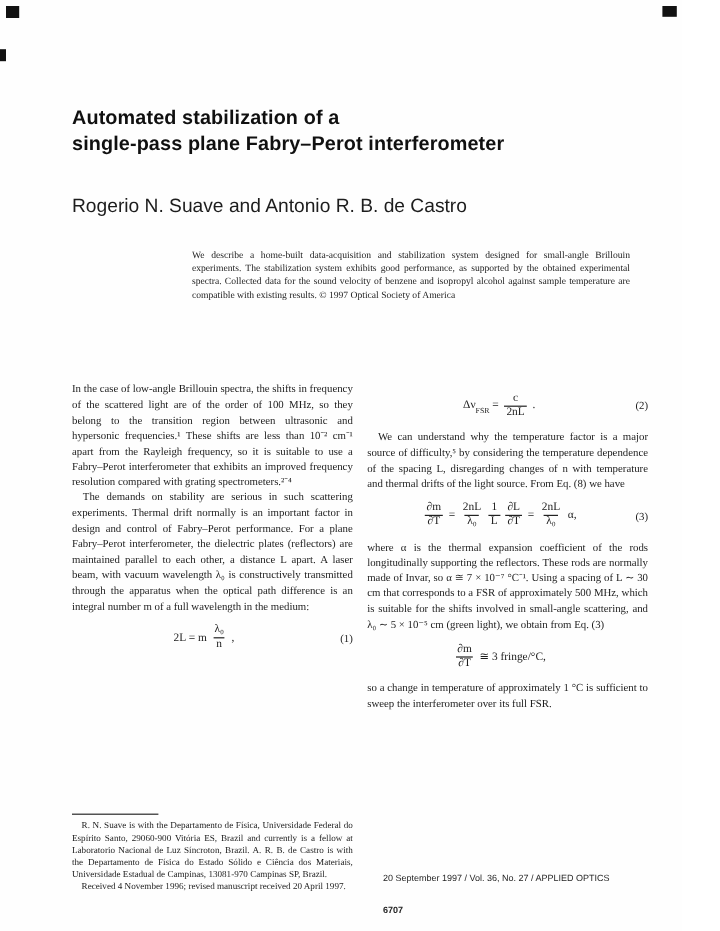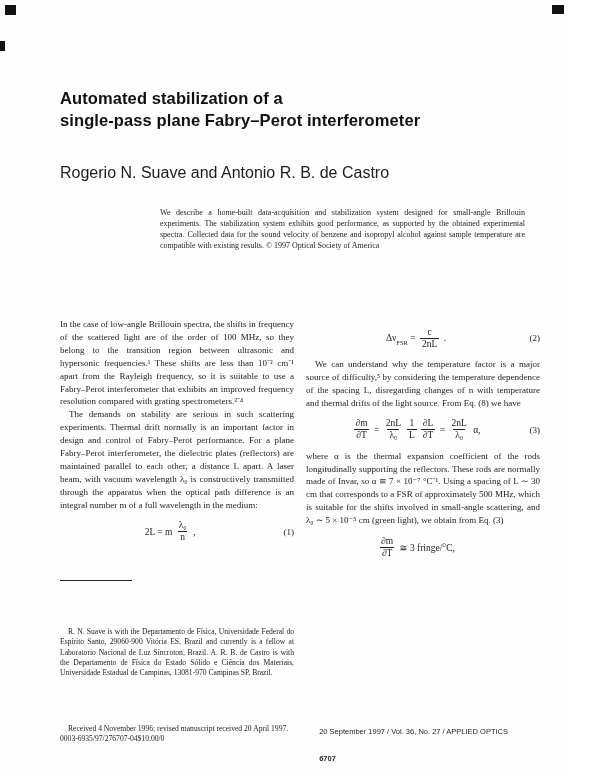--- a/index.html
+++ b/index.html
@@ -64,21 +64,21 @@
   .eq-body .eq-text { white-space: pre; }
   .eq-sub { font-size: 6.5px; transform: translateY(4px); white-space: pre; }
   .frac { display: inline-flex; flex-direction: column; align-items: center; margin: 0 2px; line-height: 1.15; }
   .fnum { display: block; padding: 0 2px; }
   .fden { display: block; border-top: 0.8px solid #222; padding: 0 2px; }
   .eq-number { position: absolute; right: -14px; top: 50%; transform: translateY(-50%); font-size: 9px; }
 
   .footnote { margin-top: auto; }
   .footnote-rule { width: 72px; height: 1px; background: #2a2a2a; margin-bottom: 4px; }
   .fn-para { font-size: 7.6px; line-height: 10.1px; text-align: justify; }
-  .fn-indent { text-indent: 8px; margin-top: 46px; }
+  .fn-indent { text-indent: 8px; }
 
   .page-footer {
     position: absolute;
     right: 60px; bottom: 13px;
     font-family: "Liberation Sans", sans-serif;
     font-size: 7.5px;
     color: #1f1f1f;
     display: flex;
     align-items: baseline;
     gap: 18px;
@@ -121,21 +121,20 @@
             </span>
             <span class="eq-text"> ,</span>
           </span>
         <span class="eq-number">(1)</span>
       </div>
 
       <div class="footnote">
         <div class="footnote-rule"></div>
         <p class="fn-para fn-indent">R. N. Suave is with the Departamento de Física, Universidade Federal do Espírito Santo, 29060-900 Vitória ES, Brazil and currently is a fellow at Laboratorio Nacional de Luz Síncroton, Brazil. A. R. B. de Castro is with the Departamento de Física do Estado Sólido e Ciência dos Materiais, Universidade Estadual de Campinas, 13081-970 Campinas SP, Brazil.</p>
         <p class="fn-para fn-indent">Received 4 November 1996; revised manuscript received 20 April 1997.</p>
-        <p class="fn-para">0003-6935/97/276707-04$10.00/0</p>
       </div>
     </div>
 
     <div class="col col-right">
       <div class="equation">
         <span class="eq-body">
             <span class="eq-text">Δν</span>
             <span class="eq-sub">FSR</span>
             <span class="eq-text"> = </span>
             <span class="frac">
@@ -179,20 +178,21 @@
       <div class="equation">
         <span class="eq-body">
             <span class="frac">
               <span class="fnum">∂m</span>
               <span class="fden">∂T</span>
             </span>
             <span class="eq-text"> ≅ 3 fringe/°C,</span>
           </span>
         <span class="eq-number"></span>
       </div>
+      <p class="para">so a change in temperature of approximately 1 °C is sufficient to sweep the interferometer over its full FSR.</p>
     </div>
 
   </section>
 
   <footer class="page-footer">
     <span>20 September 1997 / Vol. 36, No. 27 / APPLIED OPTICS</span>
     <span class="page-number">6707</span>
   </footer>
 
 </div>

